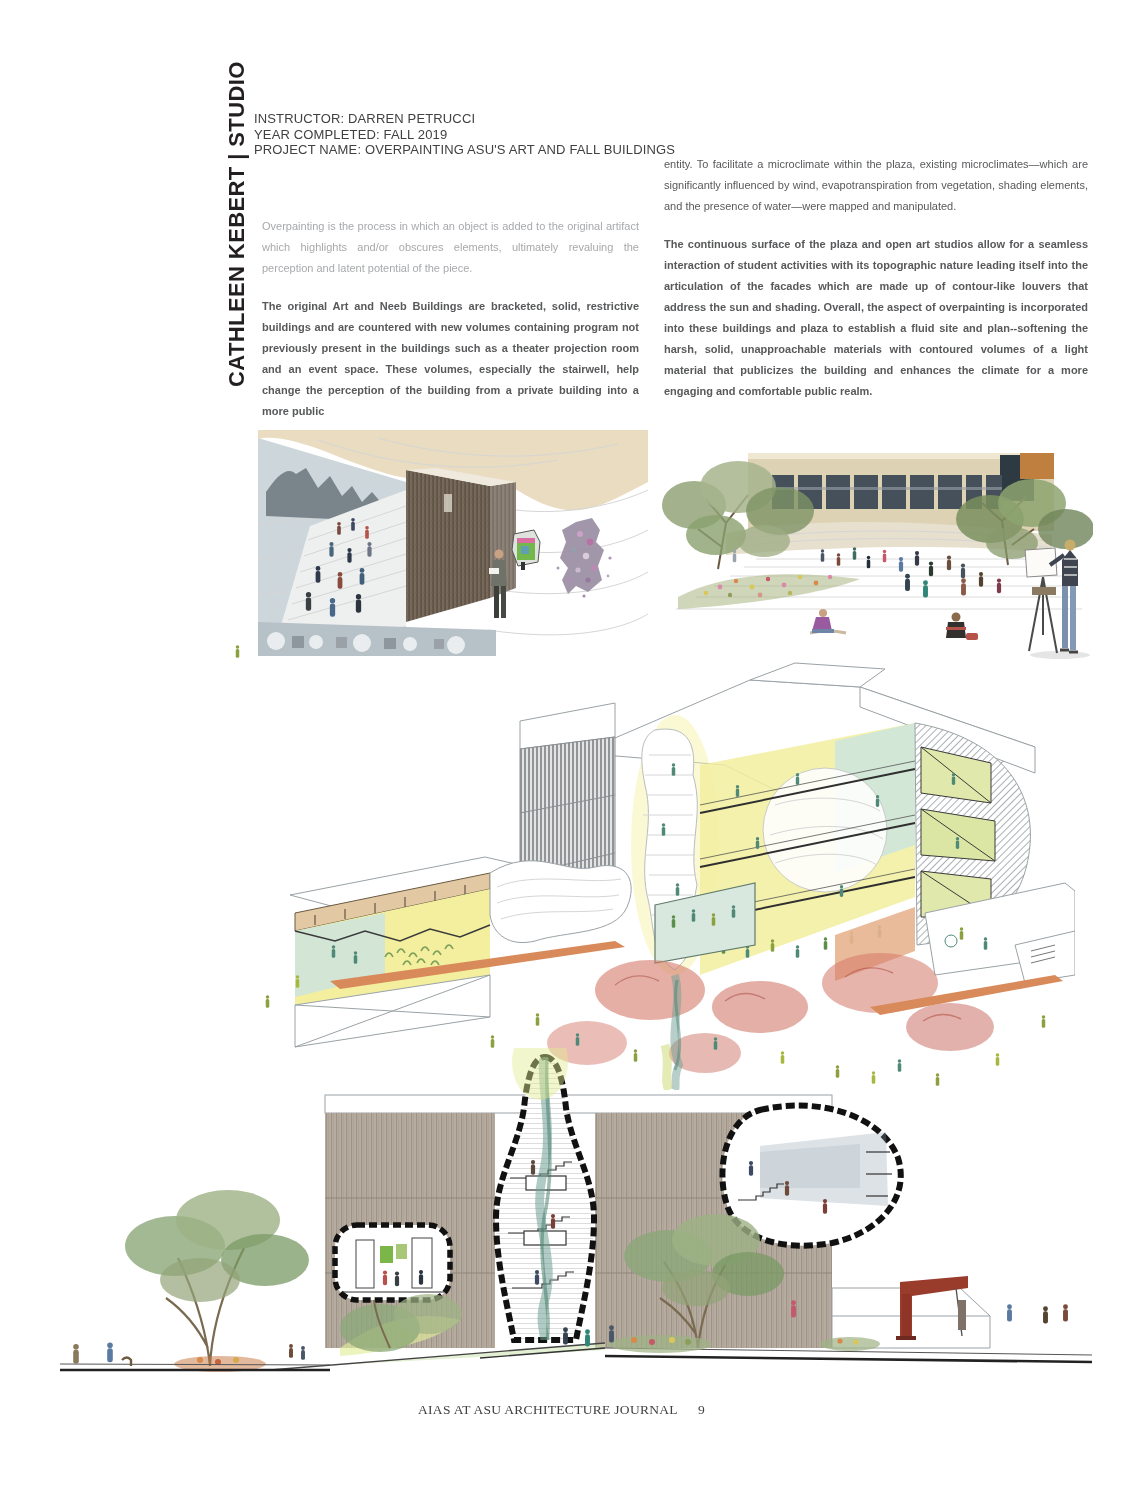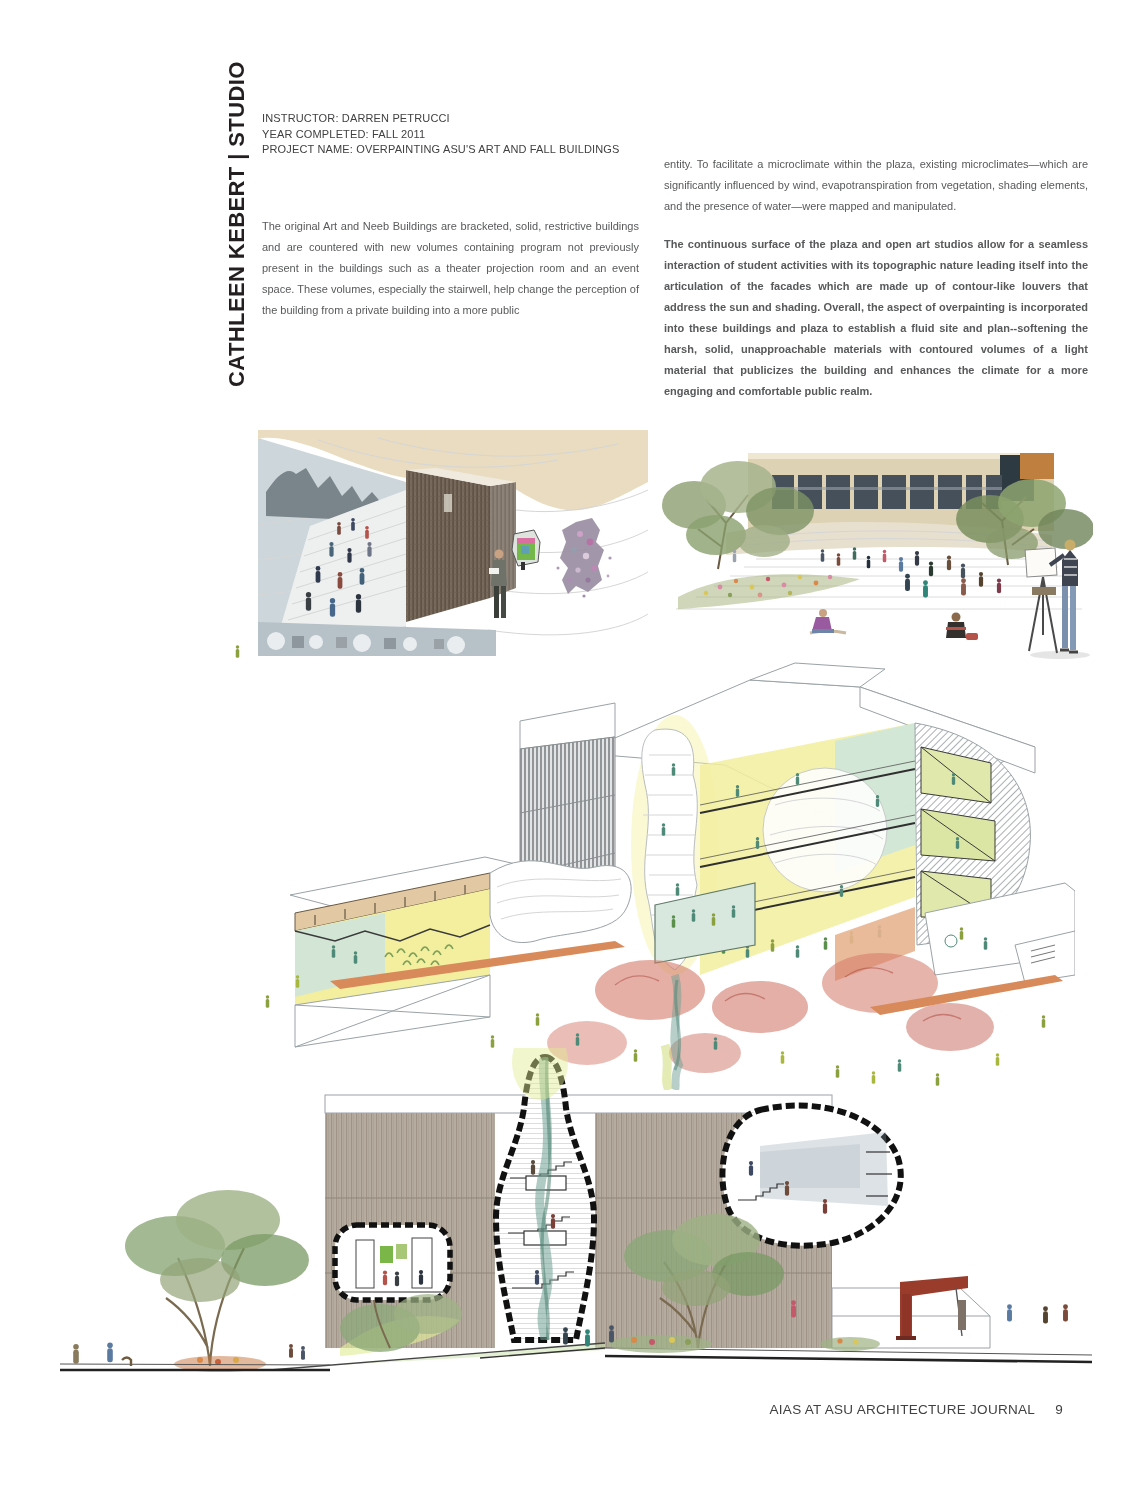--- a/index.html
+++ b/index.html
@@ -3,60 +3,61 @@
 <meta charset="utf-8">
 <style>
   html,body{margin:0;padding:0;background:#e9e9e9;}
   .page{position:relative;width:1147px;height:1496px;background:#ffffff;margin:0 auto;
         font-family:"Liberation Sans",sans-serif;overflow:hidden;}
   
   .vtitle{position:absolute;left:224px;top:103px;width:30px;height:284px;}
   .vtitle span{position:absolute;left:26px;bottom:0;transform:rotate(-90deg);transform-origin:0 100%;
         white-space:nowrap;font-size:22px;font-weight:bold;letter-spacing:.4px;color:#231f20;}
   
-  .meta{position:absolute;left:262px;top:111px;font-size:11px;line-height:15.6px;
+  .meta{position:absolute;left:254px;top:111px;font-size:13px;line-height:15.6px;
         color:#414042;letter-spacing:.15px;}
   
   .col{position:absolute;font-size:11px;line-height:21px;text-align:justify;color:#58595b;margin-top:40px;}
   .col-left{left:262px;top:176px;width:377px;}
   .col-right{left:664px;top:114px;width:424px;}
   .col p{margin:0;}
   .col p + p{margin-top:17px;font-weight:bold;}
   .intro{color:#a7a9ac;}
   
   figure{position:absolute;margin:0;padding:0;}
   .fig1{left:258px;top:430px;width:390px;height:226px;}
   .fig2{left:660px;top:437px;width:433px;height:223px;}
   .fig3{left:235px;top:645px;width:840px;height:445px;}
   .fig4{left:60px;top:1048px;width:1032px;height:348px;}
   figure svg{display:block;width:100%;height:100%;}
   
-  .footer{position:absolute;left:60px;top:1402px;width:1003px;text-align:right;
-        font-size:13.5px;color:#414042;letter-spacing:.3px;}
+  .footer{position:absolute;left:60px;top:1402px;width:1003px;text-align:center;
+        font-size:13.5px;color:#414042;letter-spacing:.3px;font-family:Liberation Serif, serif;}
   .footer .pageno{display:inline-block;margin-left:20px;}
   .ol{fill:none;stroke:#9aa2a6;stroke-width:1;}
   .olw{fill:#fff;stroke:#9aa2a6;stroke-width:1;}
   .contour{fill:none;stroke:#d6d6d6;stroke-width:1;}
 </style>
 </head>
 <body>
 
 <div class="page">
 
   <div class="vtitle">
     <span>CATHLEEN KEBERT | STUDIO</span>
   </div>
 
   <div class="meta">
     <div>INSTRUCTOR: DARREN PETRUCCI</div>
-    <div>YEAR COMPLETED: FALL 2011</div>
+    <div>YEAR COMPLETED: FALL 2019</div>
     <div>PROJECT NAME: OVERPAINTING ASU'S ART AND FALL BUILDINGS</div>
   </div>
 
   <div class="col col-left">
+    <p class="intro">Overpainting is the process in which an object is added to the original artifact which highlights and/or obscures elements, ultimately revaluing the perception and latent potential of the piece.</p>
     <p>The original Art and Neeb Buildings are bracketed, solid, restrictive buildings and are countered with new volumes containing program not previously present in the buildings such as a theater projection room and an event space. These volumes, especially the stairwell, help change the perception of the building from a private building into a more public</p>
   </div>
 
   <div class="col col-right">
     <p>entity. To facilitate a microclimate within the plaza, existing microclimates—which are significantly influenced by wind, evapotranspiration from vegetation, shading elements, and the presence of water—were mapped and manipulated.</p>
     <p>The continuous surface of the plaza and open art studios allow for a seamless interaction of student activities with its topographic nature leading itself into the articulation of the facades which are made up of contour-like louvers that address the sun and shading. Overall, the aspect of overpainting is incorporated into these buildings and plaza to establish a fluid site and plan--softening the harsh, solid, unapproachable materials with contoured volumes of a light material that publicizes the building and enhances the climate for a more engaging and comfortable public realm.</p>
   </div>
 
   <figure class="fig1" title="Interior perspective - amphitheater stair, wood stairwell volume and gallery wall">
     <svg viewBox="0 0 390 226">

